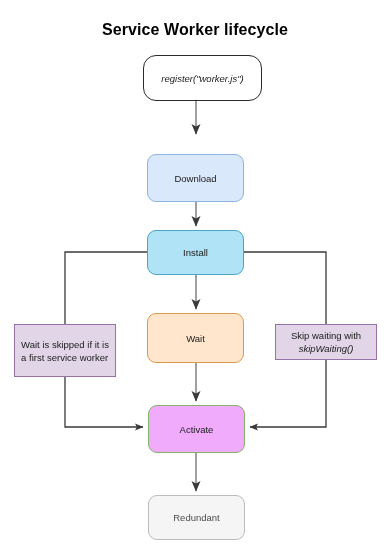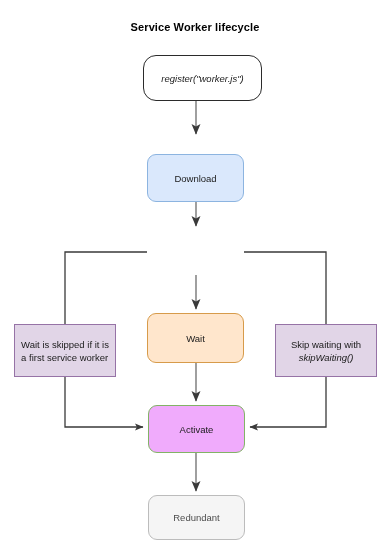--- a/index.html
+++ b/index.html
@@ -19,21 +19,21 @@
     width: 390px;
     height: 560px;
     background: #ffffff;
   }
   .diagram-title {
     position: absolute;
     left: 0;
     top: 21px;
     width: 390px;
     text-align: center;
-    font-size: 11px;
+    font-size: 16px;
     font-weight: bold;
     color: #000000;
     letter-spacing: 0.1px;
   }
   svg.edges {
     position: absolute;
     left: 0;
     top: 0;
     width: 390px;
     height: 560px;
@@ -128,35 +128,38 @@
   </svg>
 
   <div class="node rounded n-register" style="left:143px; top:55px; width:119px; height:46px;">
     <span class="node-label">register("worker.js")</span>
   </div>
 
   <div class="node rounded n-download" style="left:147px; top:138px; width:97px; height:48px;margin-top:16px;">
     <span class="node-label">Download</span>
   </div>
 
+  <div class="node rounded n-install" style="left:147px; top:230px; width:97px; height:45px;">
+    <span class="node-label">Install</span>
+  </div>
 
   <div class="node rounded n-wait" style="left:147px; top:313px; width:97px; height:50px;">
     <span class="node-label">Wait</span>
   </div>
 
   <div class="node rounded n-activate" style="left:148px; top:405px; width:97px; height:48px;">
     <span class="node-label">Activate</span>
   </div>
 
   <div class="node rounded n-redundant" style="left:148px; top:495px; width:97px; height:45px;">
     <span class="node-label">Redundant</span>
   </div>
 
   <div class="node sharp n-note note-left" style="left:14px; top:312px; width:102px; height:53px;">
     <span class="node-label">Wait is skipped if it is
 a first service worker</span>
   </div>
 
-  <div class="node sharp n-note note-right" style="left:275px; top:312px; width:102px; height:53px;align-items:center;">
+  <div class="node sharp n-note note-right" style="left:275px; top:312px; width:102px; height:36px;align-items:center;">
     <span class="node-label"><span>Skip waiting with</span><span class="italic-line">skipWaiting()</span></span>
   </div>
 
 </div>
 
 </body></html>

